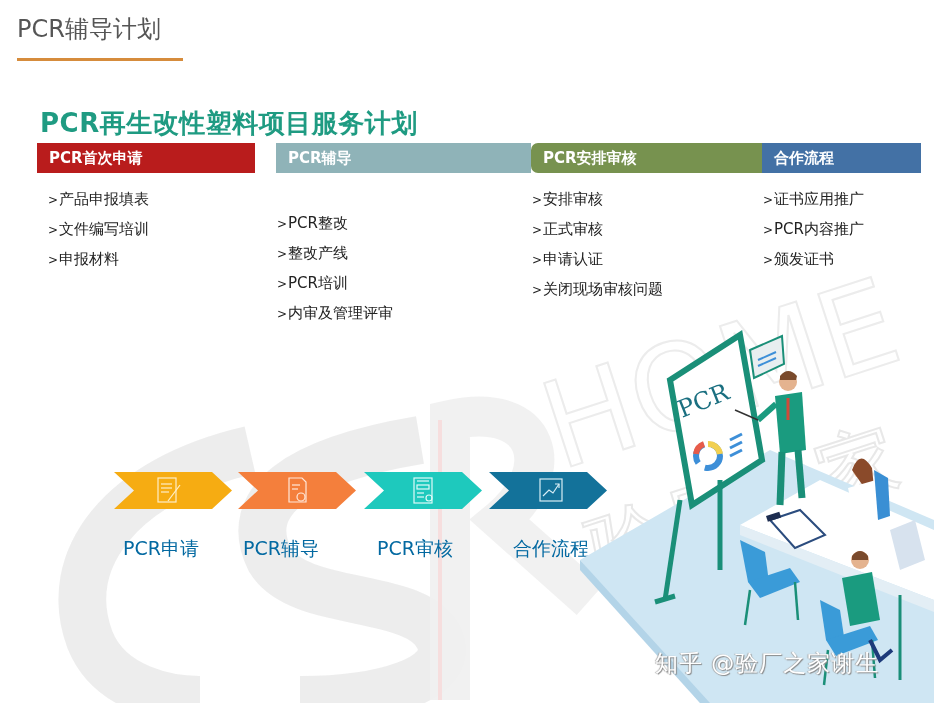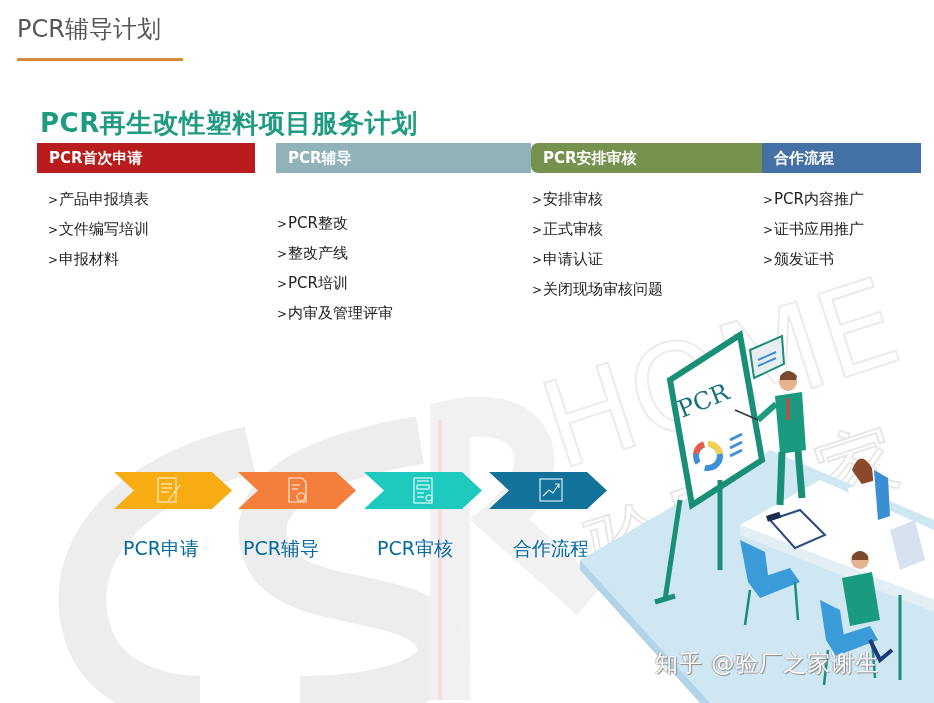--- a/index.html
+++ b/index.html
@@ -75,22 +75,22 @@
   <div class="item"><span class="chev">&gt;</span><span>PCR培训</span></div>
   <div class="item"><span class="chev">&gt;</span><span>内审及管理评审</span></div>
 </div>
 <div class="col" style="left:532px;">
   <div class="item"><span class="chev">&gt;</span><span>安排审核</span></div>
   <div class="item"><span class="chev">&gt;</span><span>正式审核</span></div>
   <div class="item"><span class="chev">&gt;</span><span>申请认证</span></div>
   <div class="item"><span class="chev">&gt;</span><span>关闭现场审核问题</span></div>
 </div>
 <div class="col" style="left:763px;">
+  <div class="item"><span class="chev">&gt;</span><span>证书应用推广</span></div>
   <div class="item"><span class="chev">&gt;</span><span>PCR内容推广</span></div>
-  <div class="item"><span class="chev">&gt;</span><span>证书应用推广</span></div>
   <div class="item"><span class="chev">&gt;</span><span>颁发证书</span></div>
 </div>
 
 <div class="arrow" style="left:114px;">
   <svg width="118" height="37" viewBox="0 0 118 37">
     <polygon points="0,0 98,0 118,18.5 98,37 0,37 20,18.5" fill="#f6ac12"></polygon>
     <g fill="none" stroke="#fff6dc" stroke-width="1.2" opacity="0.9">
       <rect x="44" y="6" width="18" height="24"></rect>
       <line x1="47" y1="12" x2="58" y2="12"></line>
         <line x1="47" y1="16" x2="58" y2="16"></line>

